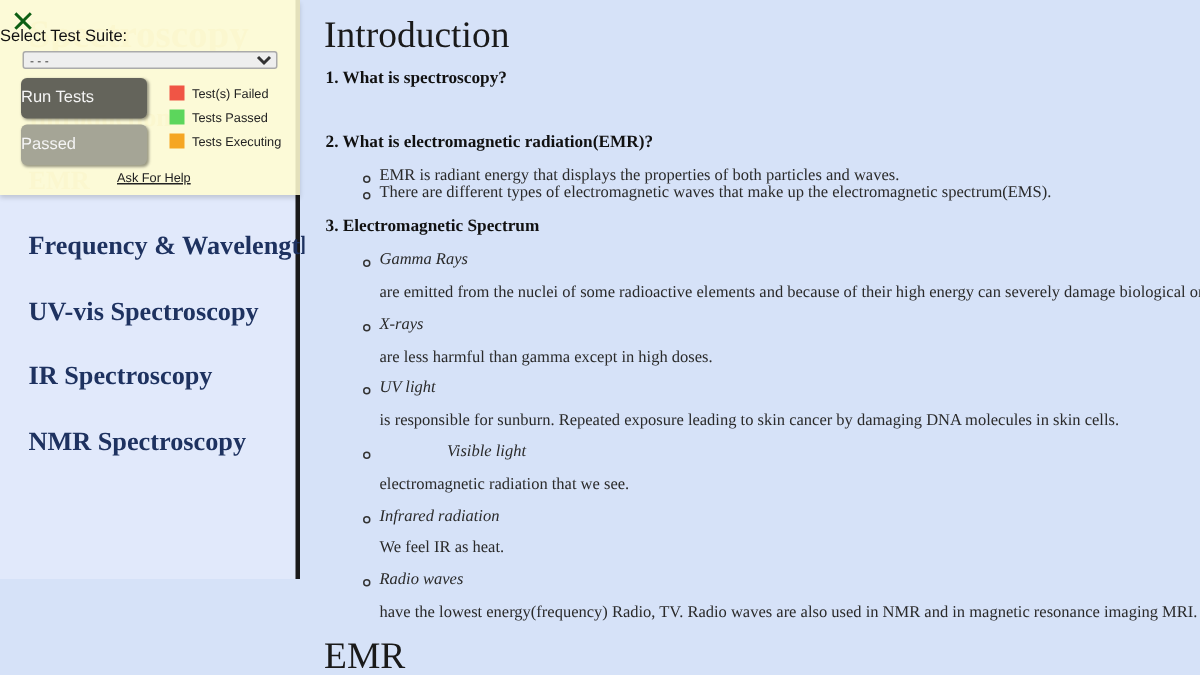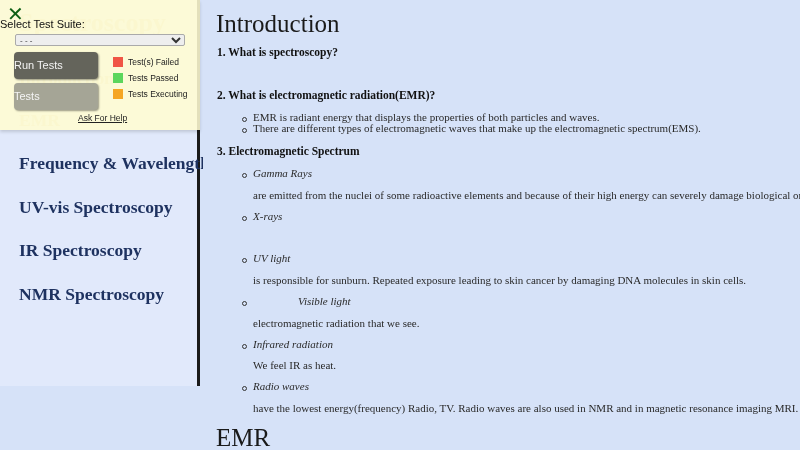--- a/index.html
+++ b/index.html
@@ -74,21 +74,21 @@
   <div class="nav-item" style="top:284px;">NMR Spectroscopy</div>
 </div>
 
 <div id="test-panel">
   <div class="close">✕</div>
   <div class="suite-label">Select Test Suite:</div>
   <select>
     <option>- - -</option>
   </select>
   <div class="btn run">Run Tests</div>
-  <div class="btn tests">Tests</div>
+  <div class="btn tests">Passed</div>
 
   <div class="legend-item" style="top:57px;">
     <span class="swatch" style="background:#f05545;"></span>
     <span class="legend-text">Test(s) Failed</span>
   </div>
   <div class="legend-item" style="top:73px;">
     <span class="swatch" style="background:#5cd65c;"></span>
     <span class="legend-text">Tests Passed</span>
   </div>
   <div class="legend-item" style="top:89px;">
@@ -111,20 +111,21 @@
   <p style="left:50px;top:122px;">There are different types of electromagnetic waves that make up the electromagnetic spectrum(EMS).</p>
 
   <h4 style="top:145px;">3. Electromagnetic Spectrum</h4>
 
   <span class="bullet" style="left:39px;top:173px;"></span>
   <p style="left:50px;top:167px;"><em>Gamma Rays</em></p>
   <p style="left:50px;top:189px;">are emitted from the nuclei of some radioactive elements and because of their high energy can severely damage biological organisms.</p>
 
   <span class="bullet" style="left:39px;top:216px;"></span>
   <p style="left:50px;top:210px;"><em>X-rays</em></p>
+  <p style="left:50px;top:232px;">are less harmful than gamma except in high doses.</p>
 
   <span class="bullet" style="left:39px;top:258px;"></span>
   <p style="left:50px;top:252px;text-align:center;"><em>UV light</em></p>
   <p style="left:50px;top:274px;">is responsible for sunburn. Repeated exposure leading to skin cancer by damaging DNA molecules in skin cells.</p>
 
   <span class="bullet" style="left:39px;top:301px;"></span>
   <p style="left:50px;top:295px;margin-left:45px;"><em>Visible light</em></p>
   <p style="left:50px;top:317px;">electromagnetic radiation that we see.</p>
 
   <span class="bullet" style="left:39px;top:344px;"></span>

